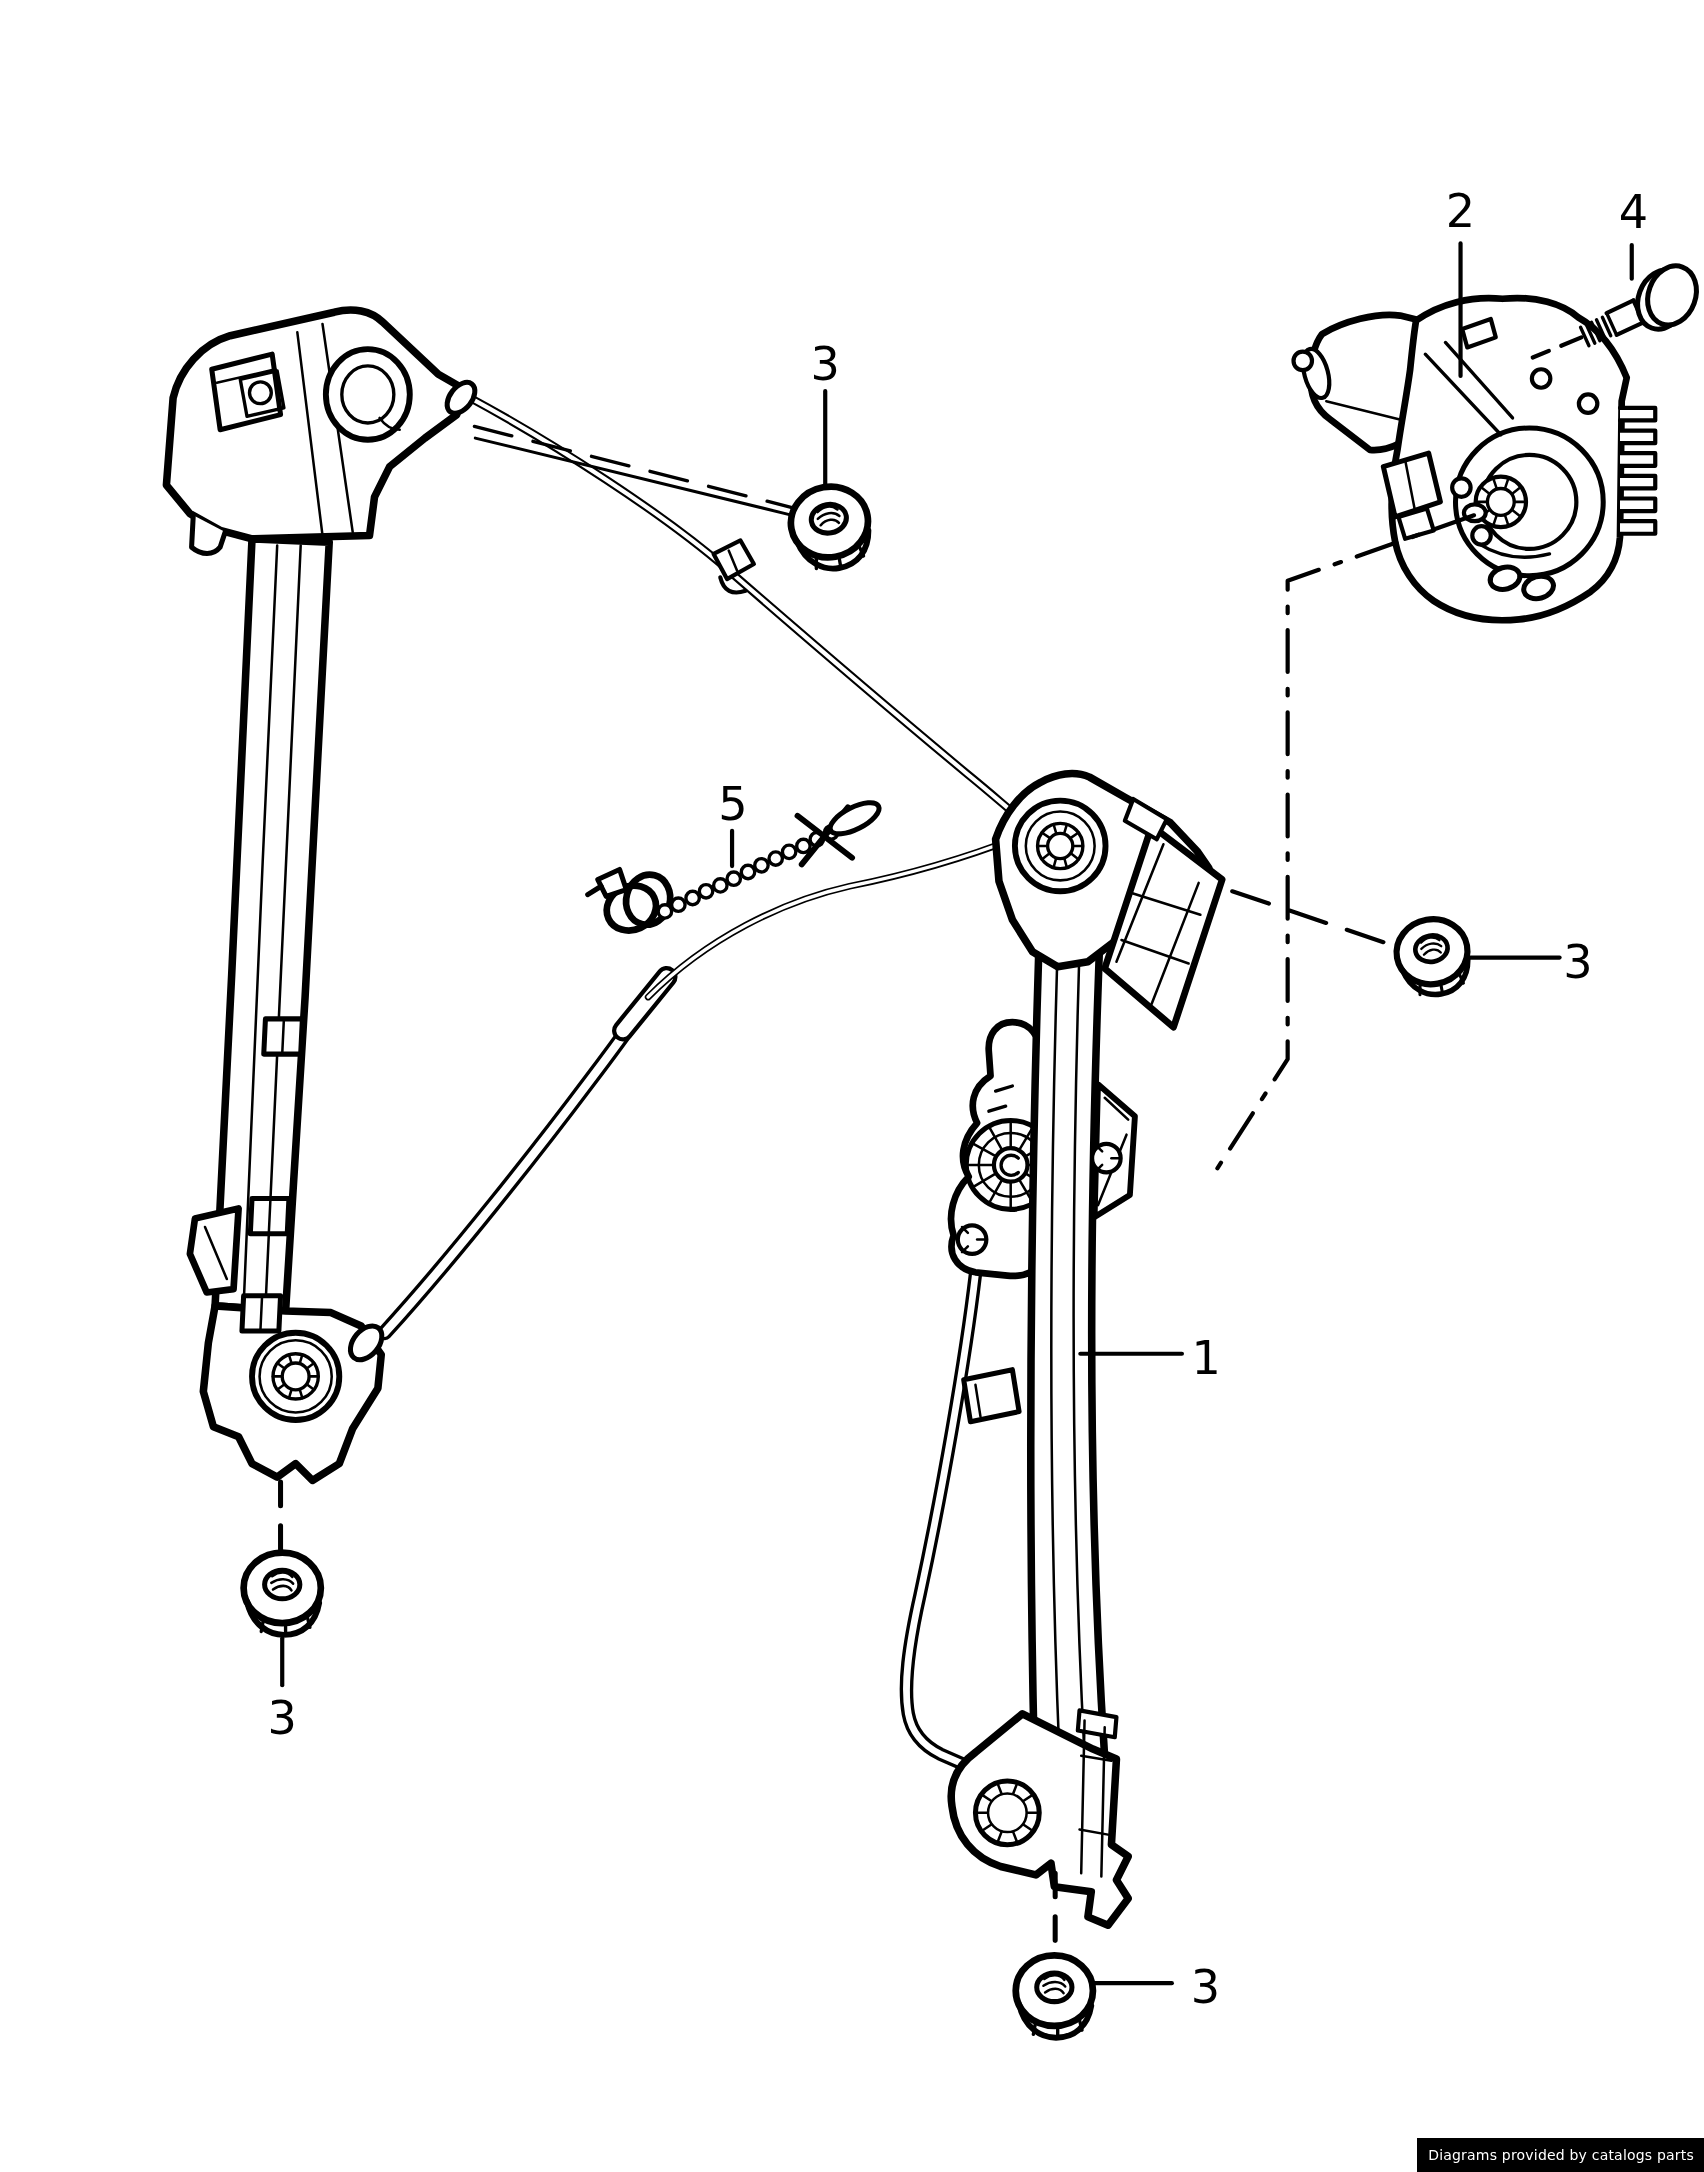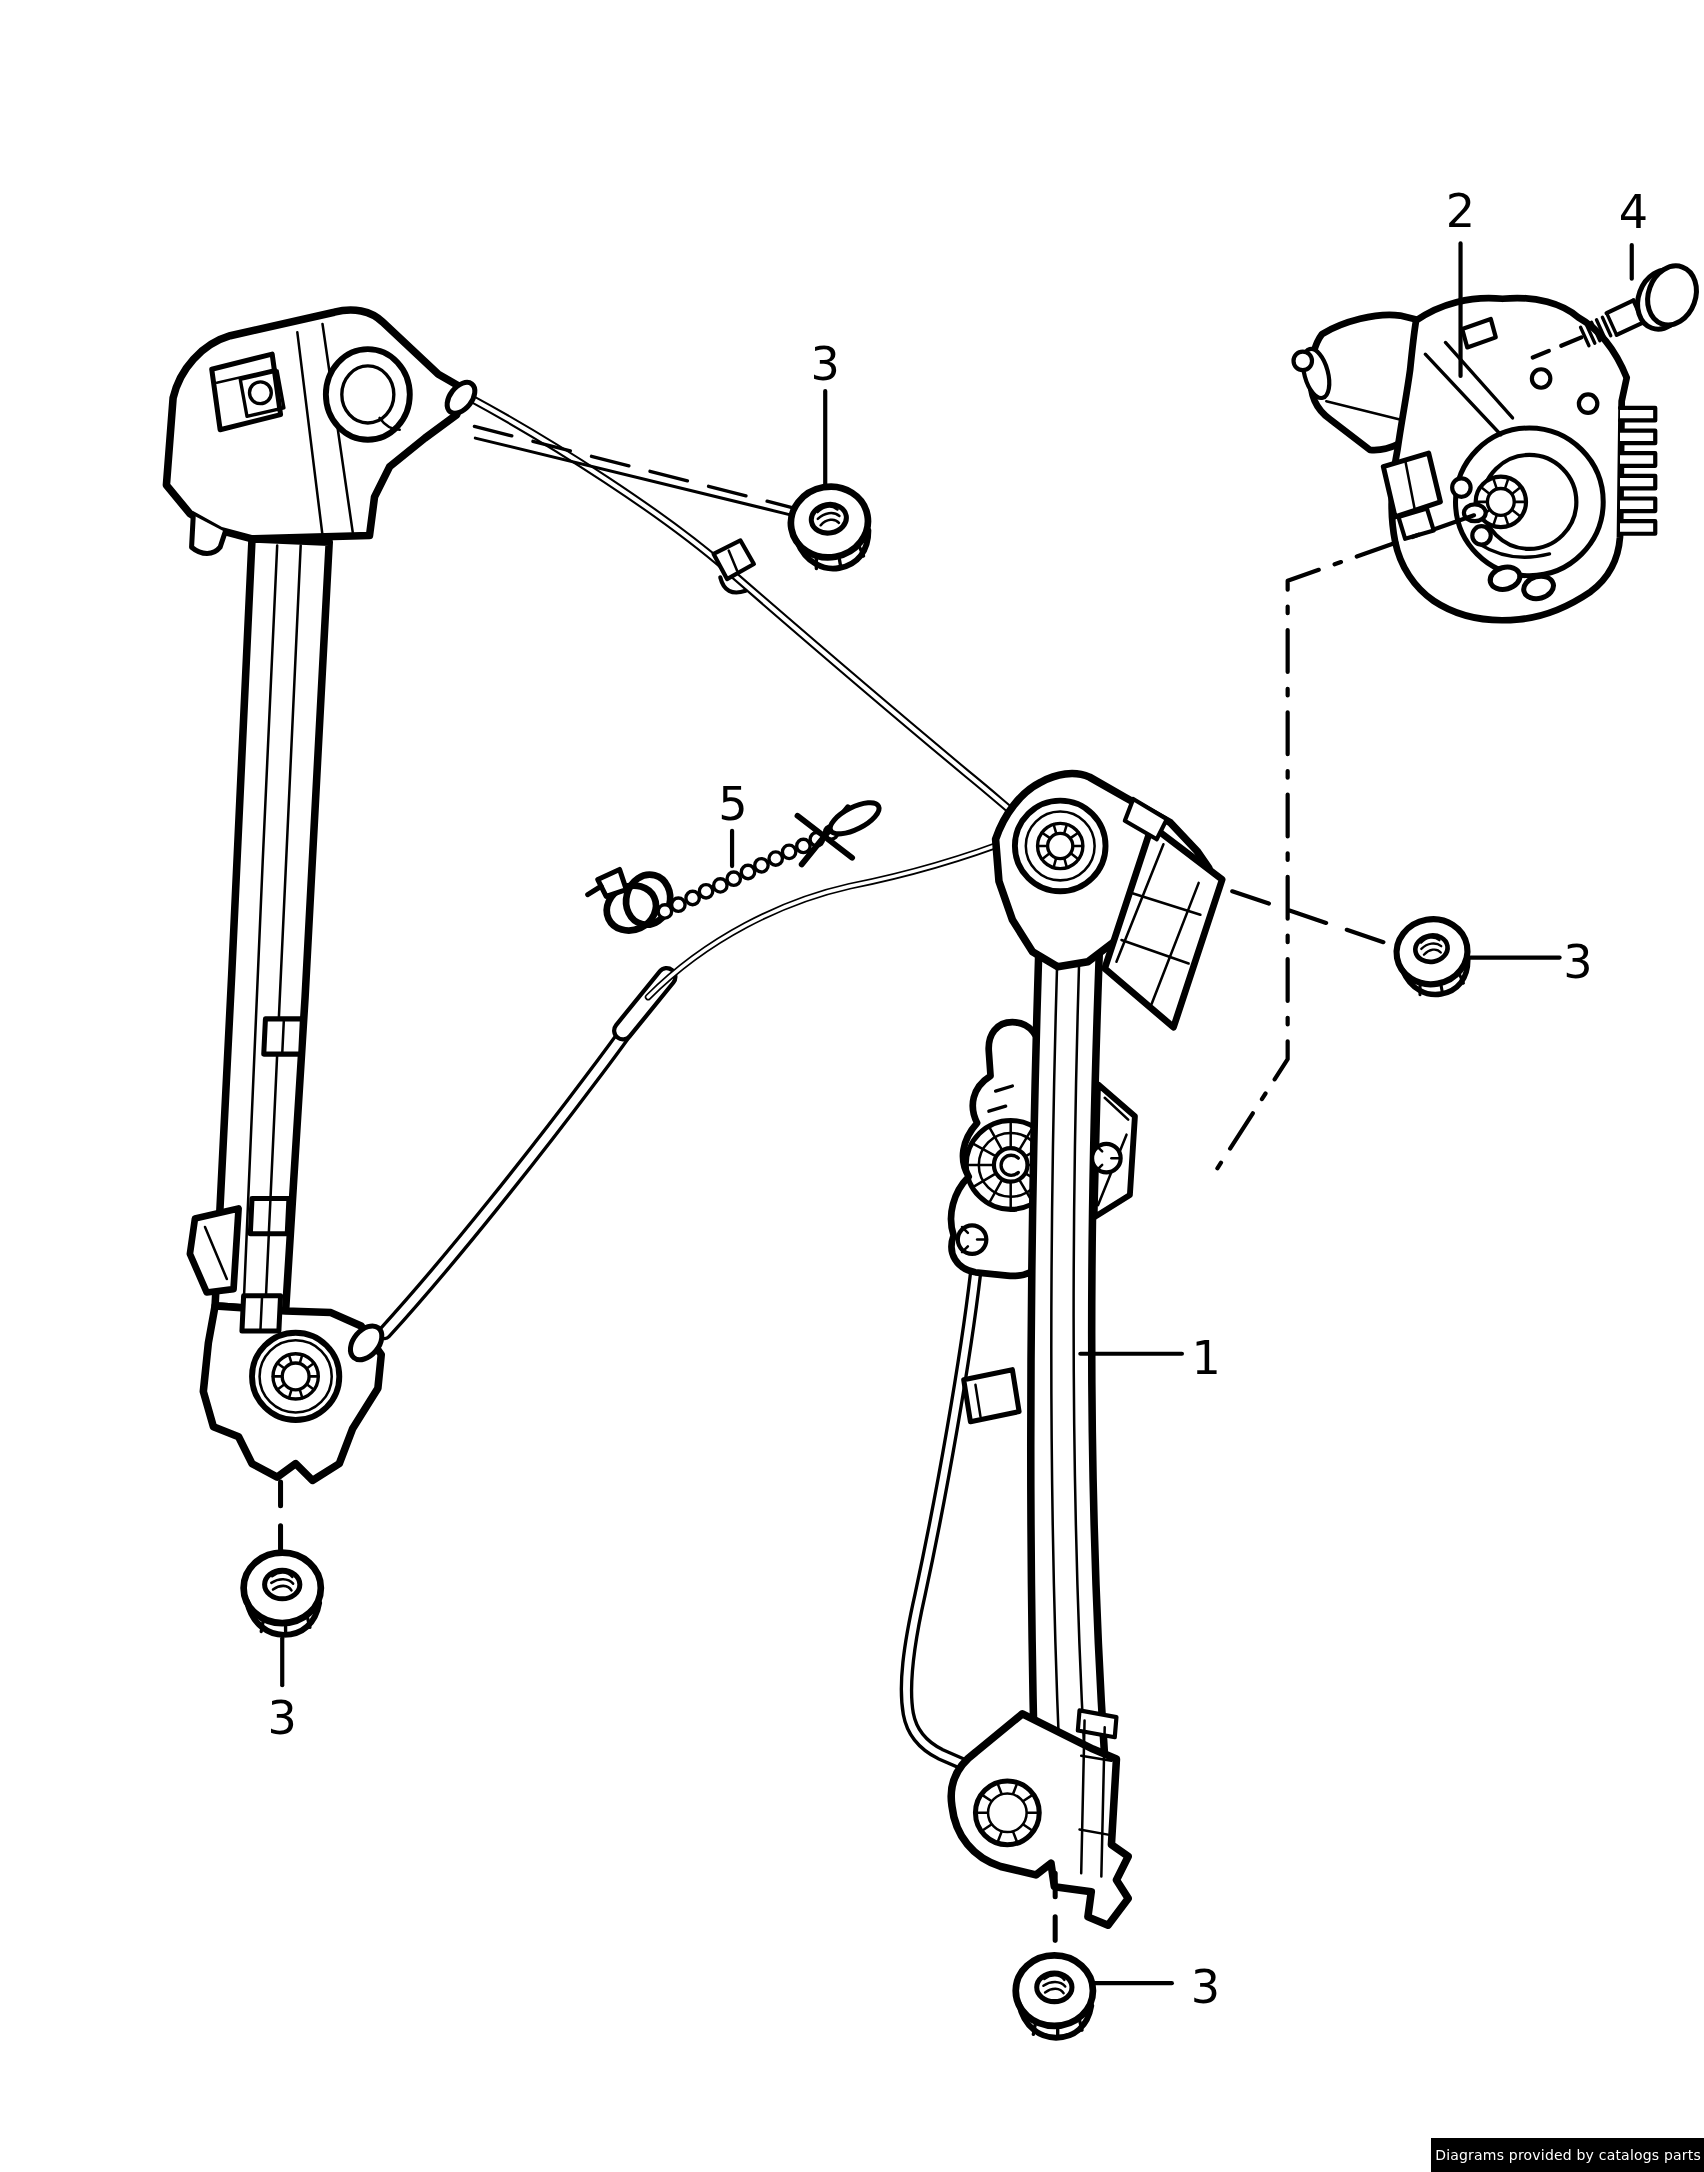--- a/index.html
+++ b/index.html
@@ -20,21 +20,21 @@
   }
   .watermark {
     position: absolute;
     right: 0;
     bottom: 0;
     height: 34px;
     background: #000000;
     color: #ffffff;
     display: flex;
     align-items: center;
-    padding: 0 4px;
+    padding: 0 11px;
     font-size: 14px;
     letter-spacing: 0.2px;
     font-family: "DejaVu Sans", sans-serif;
     white-space: nowrap;
   }
 </style>
 </head>
 <body>
 
 <div class="stage">

